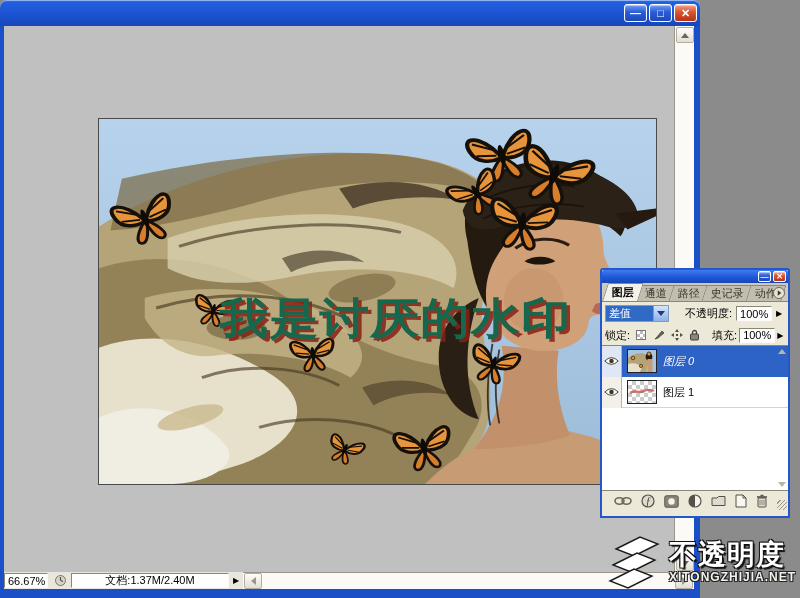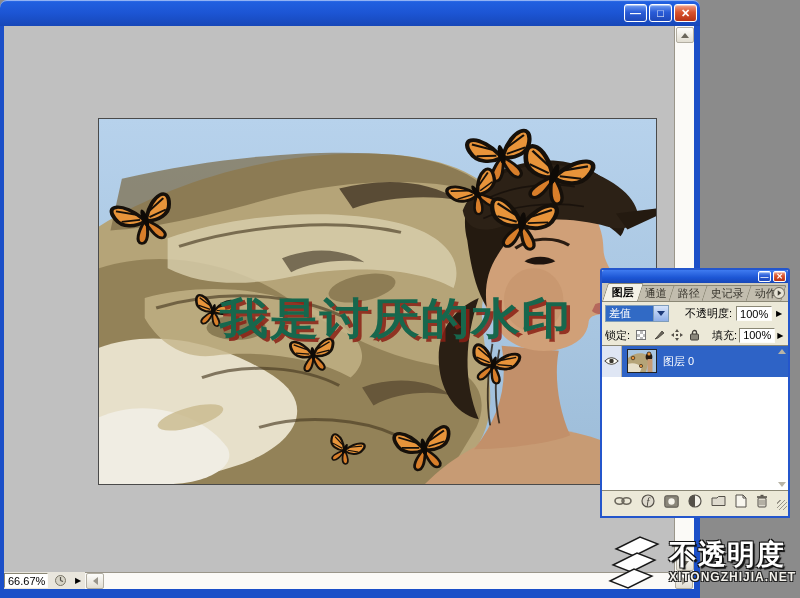--- a/index.html
+++ b/index.html
@@ -92,21 +92,21 @@
   .value-box { width:36px; height:15px; margin-left:2px; padding-left:3px; font-size:11px; }
   .spin { font-size:8px; color:#000; margin-left:2px; }
   .lock-row { height:20px; display:flex; align-items:center; padding:0 3px; }
   .lock-icons { display:flex; gap:3px; margin-left:3px; }
   .lock-btn { width:15px; height:14px; border:1px solid transparent; display:flex; align-items:center; justify-content:center; }
   .checker-sm { width:10px; height:10px; border:1px solid #777;
     background-image:conic-gradient(#bbb 25%, #fff 0 50%, #bbb 0 75%, #fff 0); background-size:6px 6px; }
 
   .layer-list { height:146px; background:#fff; border-top:1px solid #8a8775; border-bottom:1px solid #8a8775; position:relative; overflow:hidden; }
   .layer-row { height:31px; display:flex; align-items:center; border-bottom:1px solid #d8d5c8; }
-  .layer-row.selected { background:#2e63c6; border-bottom-color:#2e63c6; }
+  .layer-row.selected { background:#2e63c6; border-bottom-color:#2e63c6;font-style:italic; }
   .eye-cell { width:20px; height:31px; border-right:1px solid #b8b4a6; display:flex; align-items:center; justify-content:center; background:#f2f0e8; }
   .layer-row.selected .eye-cell { background:#dfe6f4; }
   .thumb { width:30px; height:24px; border:1px solid #222; margin:0 6px 0 5px; background:#fff; position:relative; overflow:hidden; }
   .thumb.checker { background-image:conic-gradient(#ccc 25%, #fff 0 50%, #ccc 0 75%, #fff 0); background-size:8px 8px; }
   .layer-name { font-size:11px; color:#000; }
   .layer-row.selected .layer-name { color:#fff; }
   .list-scroll { position:absolute; right:0; top:0; width:12px; height:100%; }
   .list-scroll .chev { position:absolute; right:2px; }
 
   .palette-bottom { height:20px; display:flex; align-items:center; gap:9px; padding-left:12px; position:relative; background:#ece9d8; }
@@ -238,20 +238,21 @@
         <div class="tri down"></div>
       </div>
   </div>
 
   <div class="statusbar">
     <div class="sunken zoom-field">66.67%</div>
     <svg class="status-icon" width="13" height="13" viewBox="0 0 13 13">
       <circle cx="6.5" cy="6.5" r="5" fill="#d8d5c8" stroke="#7a7668"></circle>
       <path d="M6.5,6.5 L6.5,3 M6.5,6.5 L9,7.5" stroke="#55514a" stroke-width="1.2" fill="none"></path>
     </svg>
+    <div class="sunken doc-field">文档:1.37M/2.40M</div>
     <button class="status-menu-btn">▶</button>
     <div class="hscroll">
       <div class="scroll-arrow" style="left:1px;">
           <div class="tri left"></div>
         </div>
       <div class="scroll-arrow" style="left:auto; right:1px;">
           <div class="tri right" style="border-left-color:#9a968c;"></div>
         </div>
     </div>
   </div>
@@ -344,20 +345,34 @@
           <circle cx="21" cy="7" r="3.4" fill="#241a10"></circle>
           <rect x="19.5" y="9" width="5" height="13" fill="#c79b74"></rect>
           <circle cx="21" cy="4" r="2" fill="#e8943a" stroke="#16100a" stroke-width="0.7"></circle>
           <circle cx="5" cy="8" r="1.8" fill="#e8943a" stroke="#16100a" stroke-width="0.6"></circle>
           <circle cx="13" cy="16" r="1.6" fill="#e8943a" stroke="#16100a" stroke-width="0.6"></circle>
         </svg>
       </div>
       <span class="layer-name">图层 0</span>
     </div>
 
+    <div class="layer-row">
+      <div class="eye-cell">
+        <svg width="15" height="10" viewBox="0 0 20 13">
+          <path d="M1,6.5 Q10,-2.5 19,6.5 Q10,15.5 1,6.5 Z" fill="#fdfcf6" stroke="#3a372f" stroke-width="1.2"></path>
+          <circle cx="10" cy="6.5" r="3" fill="#3a372f"></circle>
+        </svg>
+      </div>
+      <div class="thumb checker">
+        <svg width="28" height="22" viewBox="0 0 28 22">
+          <path d="M2,12 C7,8 12,13 16,10 C20,7 24,11 26,9" stroke="#c2574e" stroke-width="2.4" fill="none" opacity="0.8"></path>
+        </svg>
+      </div>
+      <span class="layer-name">图层 1</span>
+    </div>
 
     <div class="list-scroll">
       <div class="chev tri up" style="top:3px; border-bottom-color:#b8b4a6;"></div>
       <div class="chev tri down" style="bottom:3px; border-top-color:#b8b4a6;"></div>
     </div>
   </div>
 
   <div class="palette-bottom">
     <div class="pb-icon">
       <svg width="18" height="10" viewBox="0 0 18 10">

